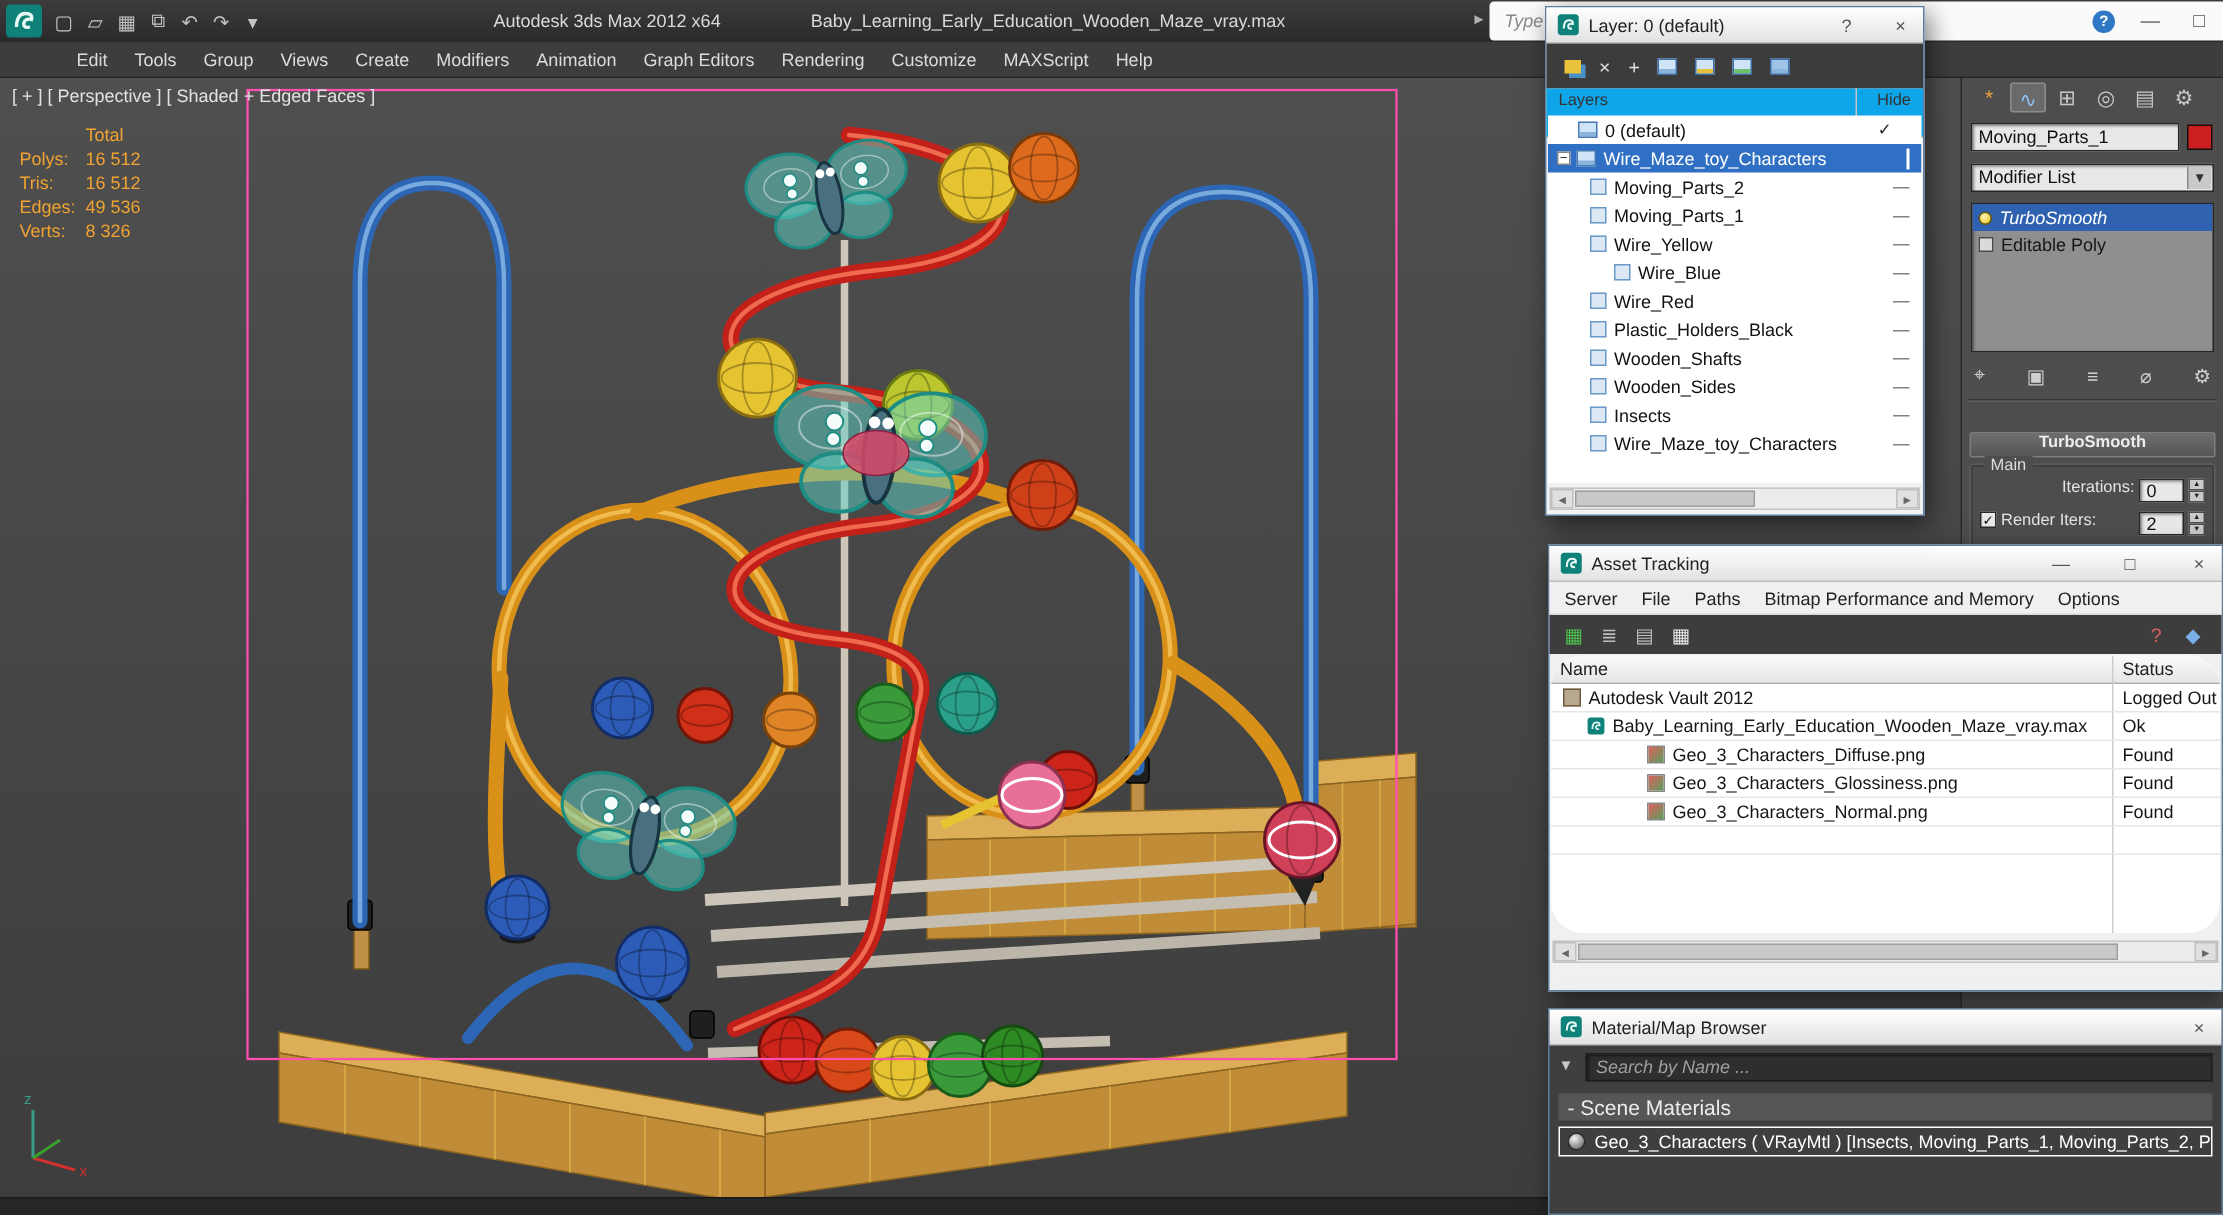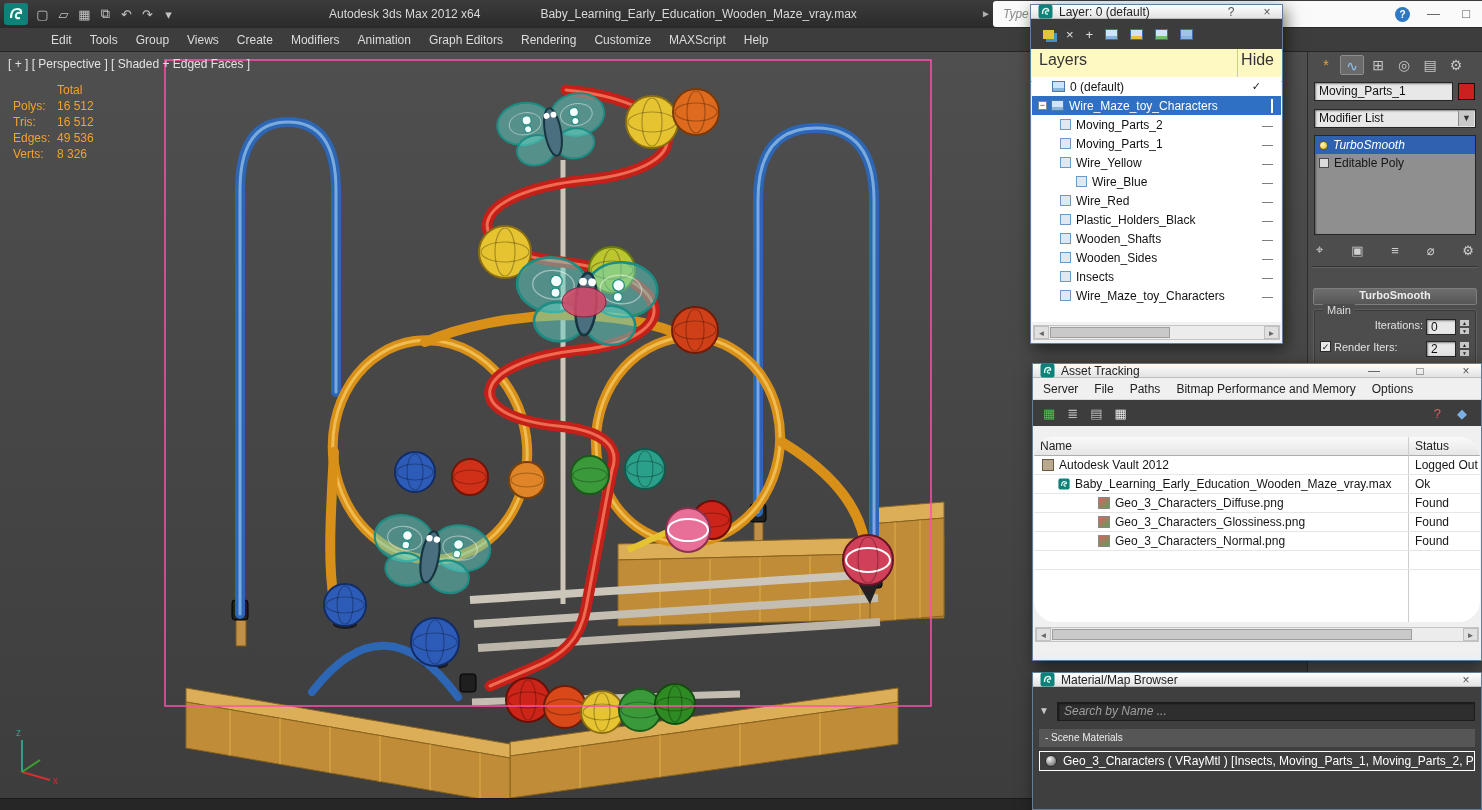--- a/index.html
+++ b/index.html
@@ -84,37 +84,37 @@
             font-size:11px; color:#e2e2e2; }
   .cp-row.right { justify-content:flex-end; }
   .val-field { width:30px; height:16px; line-height:14px; }
   .spin { width:11px; height:16px; display:flex; flex-direction:column; cursor:pointer; }
   .spin span { flex:1; background:#c9c9c9; border:1px solid #4d4d4d; color:#222; font-size:5px; line-height:6px; text-align:center; }
   .cb { width:11px; height:11px; background:#e8e8e8; border:1px solid #2a2a2a; color:#111; font-size:9px;
         line-height:10px; text-align:center; cursor:pointer; }
 
   
   .flo { position:absolute; border:1px solid #5f7f9f; box-shadow:3px 5px 16px rgba(0,0,0,.55); z-index:5; }
-  .flo-title { height:14px; background:linear-gradient(#ffffff,#e2e2e2); border-bottom:1px solid #bcbcbc;
+  .flo-title { height:24px; background:linear-gradient(#ffffff,#e2e2e2); border-bottom:1px solid #bcbcbc;
                display:flex; align-items:center; padding:0 7px; font-size:12px; color:#222; gap:6px; }
   .flo-title .spacer { flex:1; }
   .wglyph { width:16px; text-align:center; color:#555; font-size:12px; cursor:pointer; }
   .mini-logo { flex:0 0 auto; }
 
   
   .ld { left:1030px; top:4px; width:253px; height:340px; background:#f2f2f2; z-index:6; }
   .ld-toolbar { height:30px; background:#3c3c3c; display:flex; align-items:center; gap:12px; padding:0 12px; }
   .ld-tbico { color:#e0e0e0; font-size:13px; cursor:pointer; }
   .ic-newlayer { width:11px; height:9px; background:#e8c23a; box-shadow:3px 3px 0 #4a90c8; cursor:pointer; }
   .ic-ltool { width:13px; height:11px; background:#cfe4f7; border:1px solid #3f6fa6; box-shadow:inset 0 -3px 0 #8ab4dc; cursor:pointer; }
   .ic-ltool.v2 { box-shadow:inset 0 -3px 0 #e8c23a; }
   .ic-ltool.v3 { box-shadow:inset 0 -3px 0 #6fc06f; }
   .ic-ltool.v4 { background:#9fc4e8; }
-  .ld-header { height:33px; background:#fef9c3; border-bottom:1px solid #b8b8b8; position:relative;
-               font-size:16px; color:#333; }
+  .ld-header { height:33px; background:#0ea5e9; border-bottom:1px solid #b8b8b8; position:relative;
+               font-size:11px; color:#333; }
   .ld-header .hdiv { position:absolute; right:44px; top:0; bottom:0; border-left:1px solid #c6c6c6; }
   .ld-list { position:absolute; top:72px; bottom:21px; left:1px; right:1px; background:#fff; overflow:hidden; }
   .ld-row { height:19px; display:flex; align-items:center; font-size:12px; color:#111; cursor:pointer; position:relative; }
   .ld-row.sel { background:#2f6fc4; color:#fff; }
   .exp { width:9px; height:9px; border:1px solid #888; background:#fff; color:#333; font-size:9px; line-height:7px;
          text-align:center; margin-right:4px; flex:0 0 auto; }
   .ic-layer { width:13px; height:11px; background:#cfe4f7; border:1px solid #4a7ab0; box-shadow:inset 0 -3px 0 #8ab4dc;
               margin-right:5px; flex:0 0 auto; }
   .ic-obj { width:11px; height:11px; background:#dce8f4; border:1px solid #6a9ac8; margin-right:5px; flex:0 0 auto; }
   .ld-cell { margin-left:auto; font-size:11px; color:#555; }
@@ -144,21 +144,21 @@
   .ic-png { background:linear-gradient(135deg,#e06060,#5aa05a); border:1px solid #888; }
 
   
   .mw { left:1032px; top:672px; width:450px; height:138px; background:#3f3f3f; }
   .mw-search-row { position:absolute; top:29px; left:6px; right:6px; height:19px; }
   .funnel { position:absolute; left:0; top:3px; color:#c8c8c8; font-size:10px; }
   .mw-search { position:absolute; left:18px; right:0; top:0; height:19px; background:#2e2e2e; border:1px solid #1d1d1d;
                box-shadow:inset 1px 1px 2px rgba(0,0,0,.5); color:#9f9f9f; font-style:italic; font-size:12px;
                line-height:17px; padding:0 6px; }
   .mw-section { position:absolute; top:56px; left:6px; right:6px; height:18px; background:#565656; color:#ececec;
-                font-size:10px; line-height:18px; padding:0 6px; cursor:pointer; }
+                font-size:14px; line-height:18px; padding:0 6px; cursor:pointer; }
   .mw-mat { position:absolute; top:78px; left:6px; right:6px; height:20px; border:1px solid #fff; color:#fff;
             font-size:12px; display:flex; align-items:center; gap:6px; padding:0 5px; white-space:nowrap;
             overflow:hidden; cursor:pointer; }
   .mat-sphere { width:12px; height:12px; border-radius:50%; background:radial-gradient(circle at 35% 30%,#f4f4f4,#7a7a7a 75%);
                 border:1px solid #2a2a2a; flex:0 0 auto; }
   .c-green { color:#4ec04e; } .c-white { color:#e8e8e8; } .c-grey { color:#bcbcbc; } .c-red { color:#d86060; }
   .c-blue { color:#7ab0e8; } .c-orange { color:#e8a33c; }
 </style>
 </head>
 <body>

